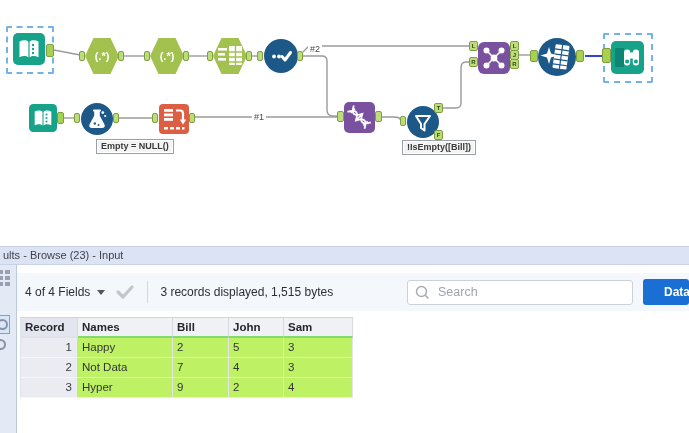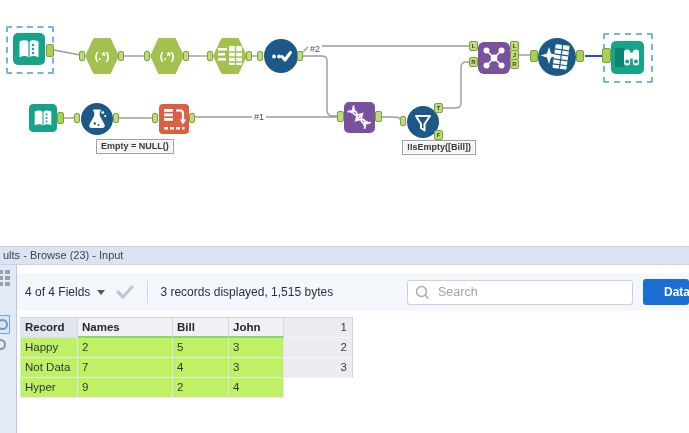--- a/index.html
+++ b/index.html
@@ -304,20 +304,21 @@
           <input type="text" placeholder="Search" style="">
         </div>
         <button class="data-btn">Data</button>
       </div>
 
       <div class="tbl">
         <div class="th th-record">Record</div>
         <div class="th">Names</div>
         <div class="th">Bill</div>
         <div class="th">John</div>
+        <div class="th">Sam</div>
 
         <div class="td-num">1</div>
         <div class="td">Happy</div>
         <div class="td">2</div>
         <div class="td">5</div>
         <div class="td">3</div>
 
         <div class="td-num">2</div>
         <div class="td">Not Data</div>
         <div class="td">7</div>

